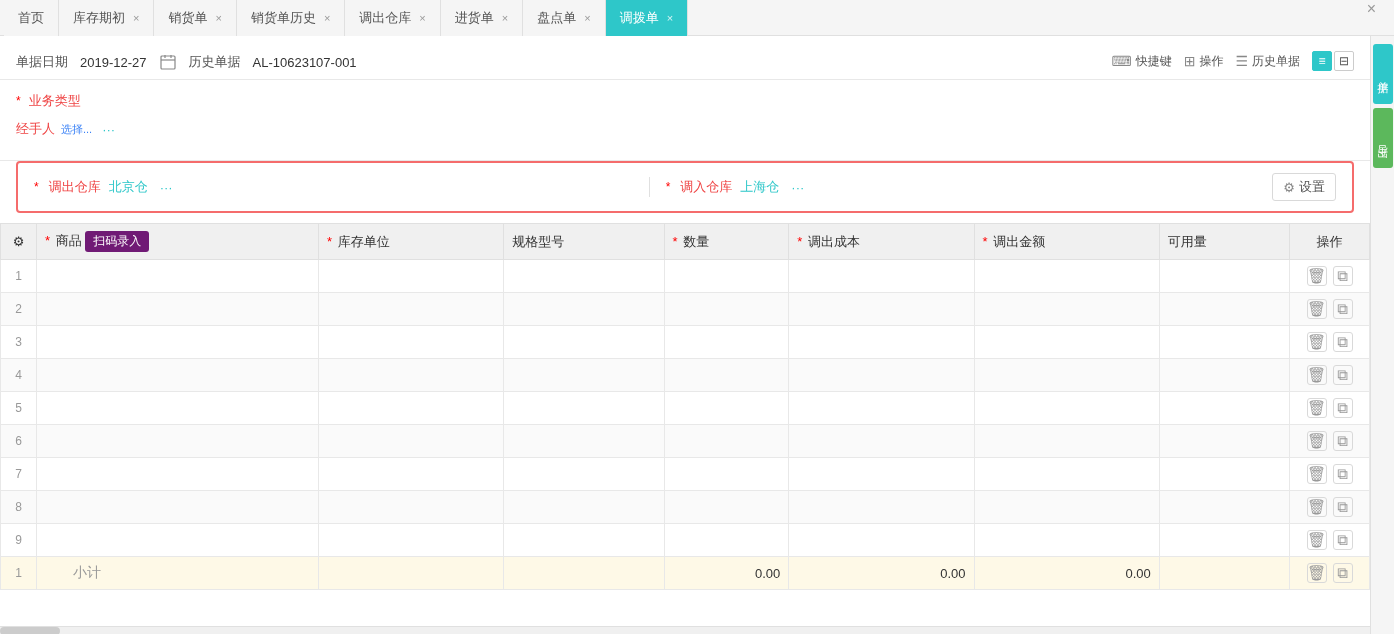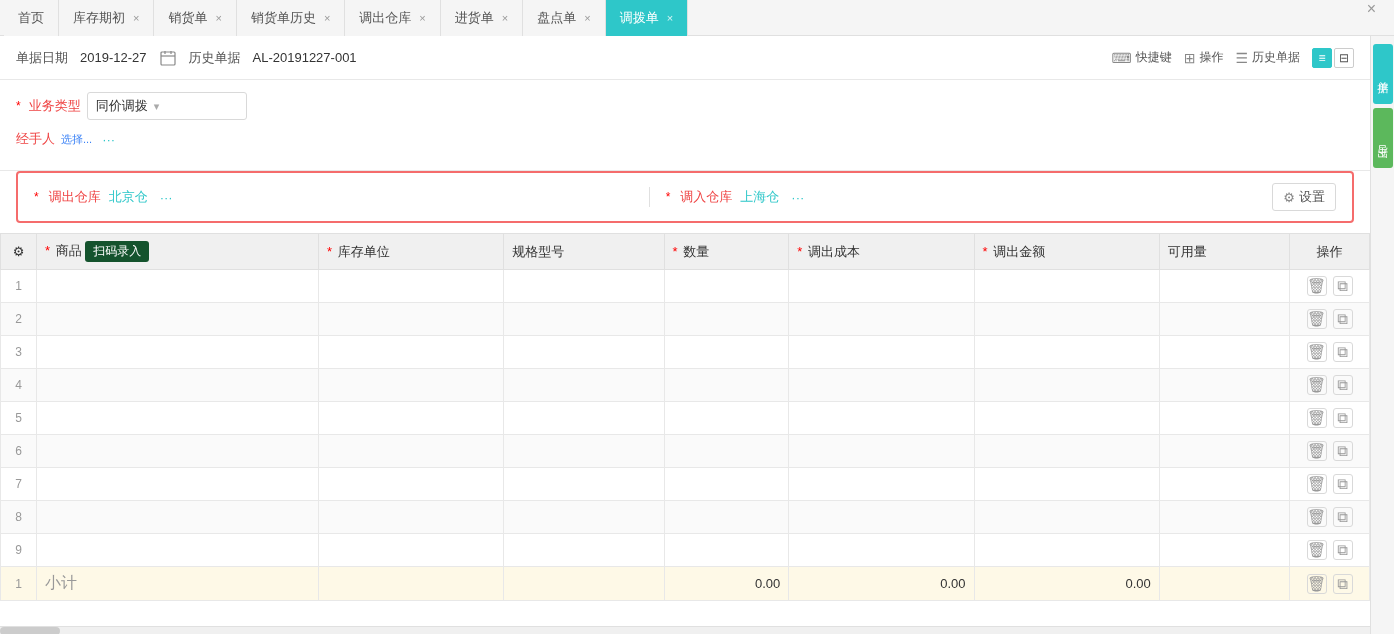--- a/index.html
+++ b/index.html
@@ -48,21 +48,21 @@
       margin-left: auto;
       padding: 0 14px;
       cursor: pointer;
       font-size: 16px;
       color: #999;
     }
 
     
     .toolbar {
       display: flex;
-      align-items: center;
+      align-items: flex-end;
       padding: 8px 16px;
       border-bottom: 1px solid #e8e8e8;
       gap: 12px;
       min-height: 44px;
     }
     .toolbar-left {
       display: flex;
       align-items: center;
       gap: 12px;
     }
@@ -265,37 +265,37 @@
       font-size: 15px;
       width: 20px;
       height: 20px;
       display: inline-flex;
       align-items: center;
       justify-content: center;
       border: 1px solid #d9d9d9;
       border-radius: 3px;
     }
     .scan-btn {
-      background: #14532d;
+      background: #701a75;
       color: #fff;
       border: none;
       border-radius: 3px;
       padding: 2px 8px;
       cursor: pointer;
       font-size: 12px;
     }
     .th-gear {
       width: 36px;
       text-align: center;
     }
     .th-ops {
       text-align: center;
       width: 80px;
     }
-    .subtotal-label { color: #999; font-size: 16px; }
+    .subtotal-label { color: #999; font-size: 14px; margin-left: 28px; }
 
     
     .right-panel {
       position: fixed;
       right: 0;
       top: 36px;
       width: 24px;
       display: flex;
       flex-direction: column;
       gap: 4px;
@@ -389,21 +389,21 @@
       <span class="field-value">2019-12-27</span>
       <span class="date-icon">
         <svg width="16" height="16" viewBox="0 0 16 16" fill="none">
           <rect x="1" y="2" width="14" height="13" rx="1" stroke="#888" stroke-width="1.2" fill="none"></rect>
           <line x1="1" y1="6" x2="15" y2="6" stroke="#888" stroke-width="1.2"></line>
           <line x1="5" y1="1" x2="5" y2="4" stroke="#888" stroke-width="1.2"></line>
           <line x1="11" y1="1" x2="11" y2="4" stroke="#888" stroke-width="1.2"></line>
         </svg>
       </span>
       <span class="field-label">历史单据</span>
-      <span class="field-value">AL-20191227-001</span>
+      <span class="field-value">AL-10623107-001</span>
     </div>
     <div class="toolbar-right">
       <div class="toolbar-btn">
         <span class="toolbar-btn-icon">⌨</span>
         <span>快捷键</span>
       </div>
       <div class="toolbar-btn">
         <span class="toolbar-btn-icon">⊞</span>
         <span>操作</span>
       </div>
@@ -416,24 +416,20 @@
         <span>⊟</span>
       </div>
     </div>
   </div>
 
   <div class="form-area">
     <div class="form-row">
       <div class="form-group">
         <span class="required-star">*</span>
         <span class="form-field-label">业务类型</span>
-        <div class="form-select">
-          <span>同价调拨</span>
-          <span class="chevron">▾</span>
-        </div>
       </div>
     </div>
     <div class="form-row">
       <div class="form-group">
         <span class="form-field-label">经手人</span>
         <span class="form-input-placeholder">选择...</span>
         <span class="more-btn">···</span>
       </div>
     </div>
   </div>

